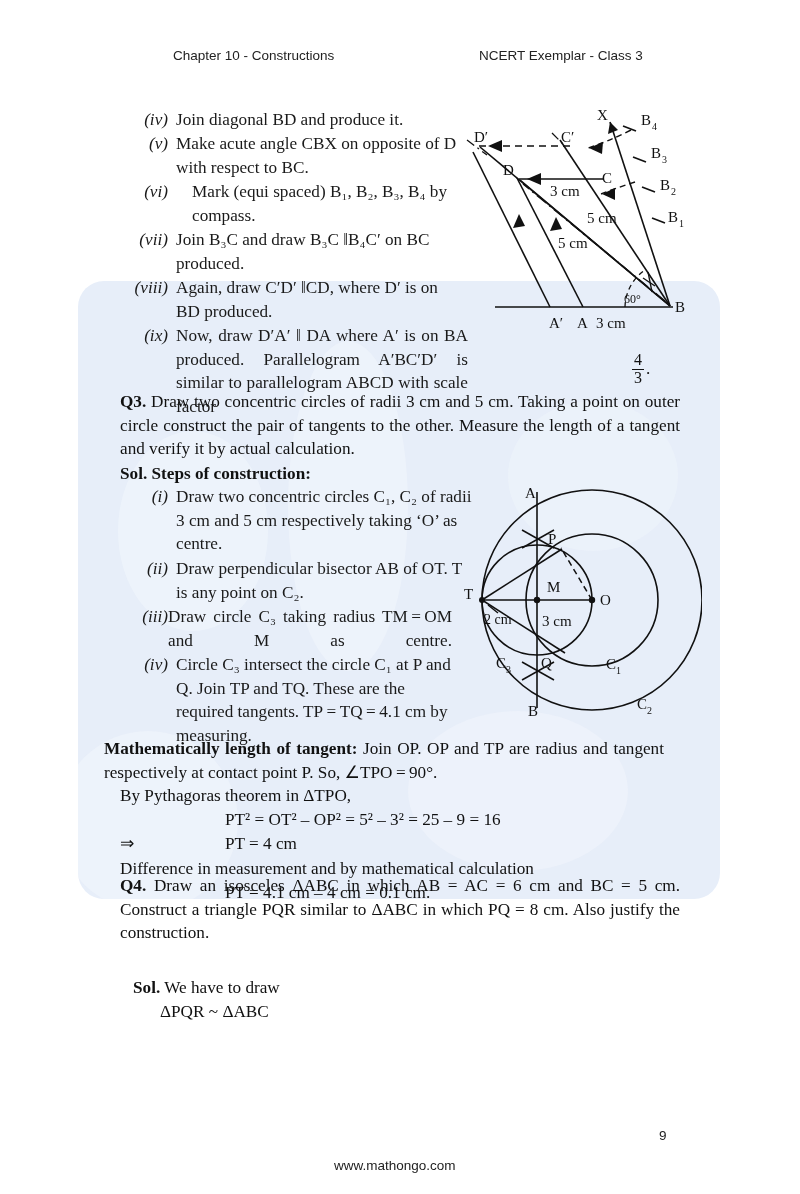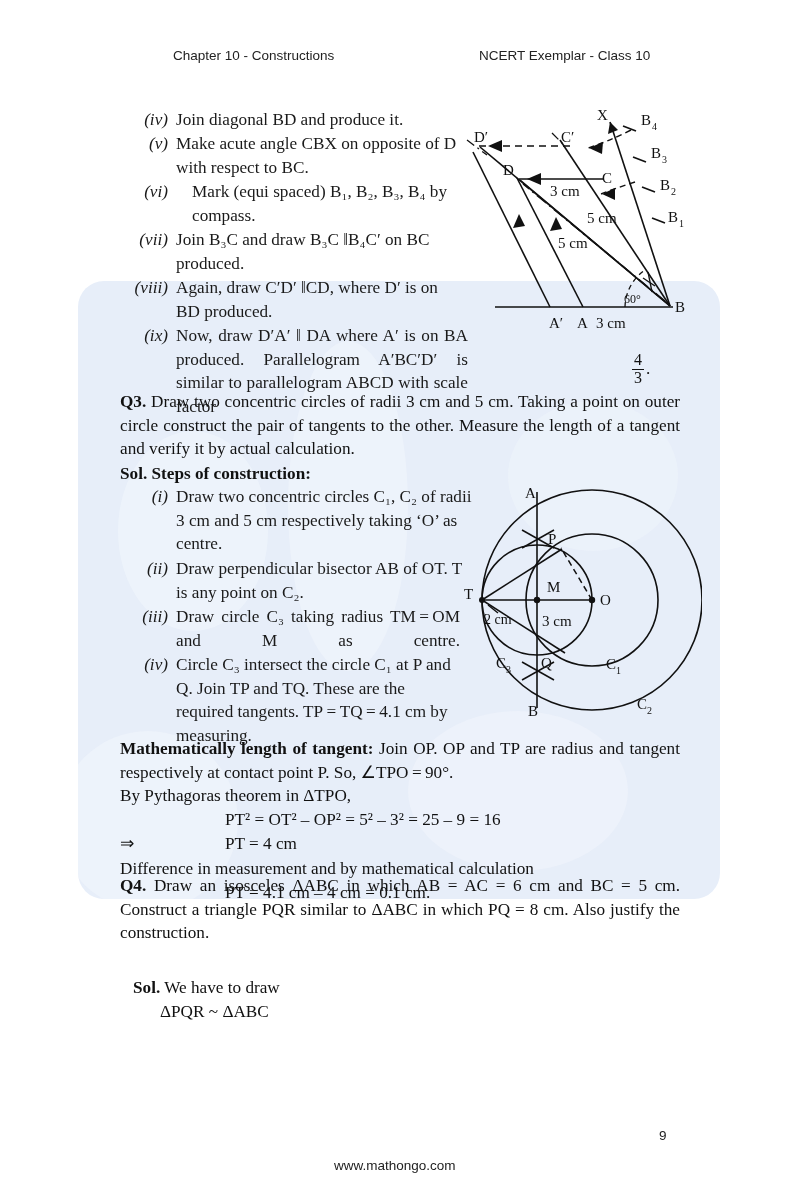--- a/index.html
+++ b/index.html
@@ -86,21 +86,21 @@
   <div class="tint2">
     <div class="blob" style="left:40px;top:150px;width:150px;height:200px;opacity:.55;"></div>
     <div class="blob" style="left:210px;top:60px;width:120px;height:330px;opacity:.5;"></div>
     <div class="blob" style="left:330px;top:430px;width:220px;height:160px;opacity:.45;"></div>
     <div class="blob" style="left:-20px;top:450px;width:180px;height:180px;opacity:.5;"></div>
     <div class="blob" style="left:430px;top:120px;width:170px;height:150px;opacity:.4;"></div>
   </div>
 
   <div class="hdr">
     <div class="l">Chapter 10 - Constructions</div>
-    <div class="r">NCERT Exemplar - Class 10</div>
+    <div class="r">NCERT Exemplar - Class 3</div>
   </div>
 
   <div class="dgm" style="left:455px;top:100px;width:250px;height:230px;">
     <svg width="250" height="230" viewBox="0 0 250 230">
       <g stroke="#111" fill="none" stroke-width="1.6">
 
         <line x1="40" y1="207" x2="218" y2="207"></line>
 
         <line x1="215" y1="206" x2="155" y2="22"></line>
 
@@ -301,29 +301,29 @@
       <span class="ltxt" style="left:176px;width:296px;">Draw two concentric circles C₁, C₂ of radii 3 cm and 5 cm respectively taking ‘O’ as centre.</span>
     </div>
 
     <div class="lrow" style="left:0;top:557px;">
       <span class="lnum" style="left:130px;width:38px;">(ii)</span>
       <span class="ltxt" style="left:176px;width:290px;">Draw perpendicular bisector AB of OT. T is any point on C₂.</span>
     </div>
 
     <div class="lrow" style="left:0;top:605px;">
       <span class="lnum" style="left:126px;width:42px;">(iii)</span>
-      <span class="ltxt just" style="left:176px;width:284px;">Draw circle C₃ taking radius TM = OM and M as centre.</span>
+      <span class="ltxt just" style="left:168px;width:284px;">Draw circle C₃ taking radius TM = OM and M as centre.</span>
     </div>
 
     <div class="lrow" style="left:0;top:653px;">
       <span class="lnum" style="left:128px;width:40px;">(iv)</span>
       <span class="ltxt" style="left:176px;width:286px;">Circle C₃ intersect the circle C₁ at P and Q. Join TP and TQ. These are the required tangents. TP = TQ = 4.1 cm by measuring.</span>
     </div>
 
-    <div class="para" style="left:120px;top:737px;width:560px;">
+    <div class="para" style="left:104px;top:737px;width:560px;">
       <span class="b">Mathematically length of tangent:</span>
       <span>Join OP. OP and TP are radius and tangent respectively at contact point P. So, ∠TPO = 90°.</span>
     </div>
 
     <div class="para" style="left:120px;top:784px;width:560px;">By Pythagoras theorem in ΔTPO,</div>
 
     <div class="para" style="left:225px;top:808px;width:460px;">PT² = OT² – OP² = 5² – 3² = 25 – 9 = 16</div>
 
     <div class="para" style="left:120px;top:832px;width:40px;">⇒</div>
 

